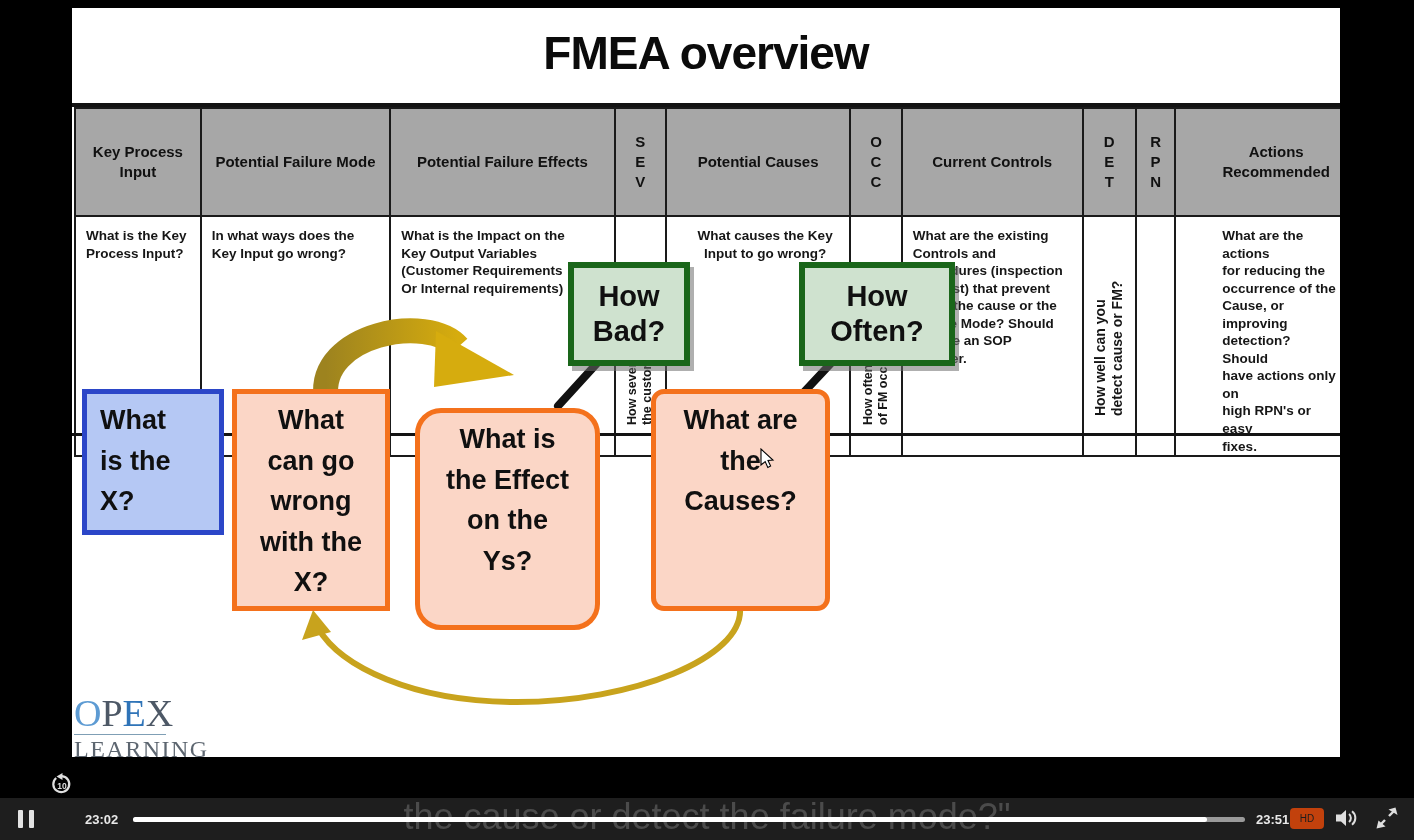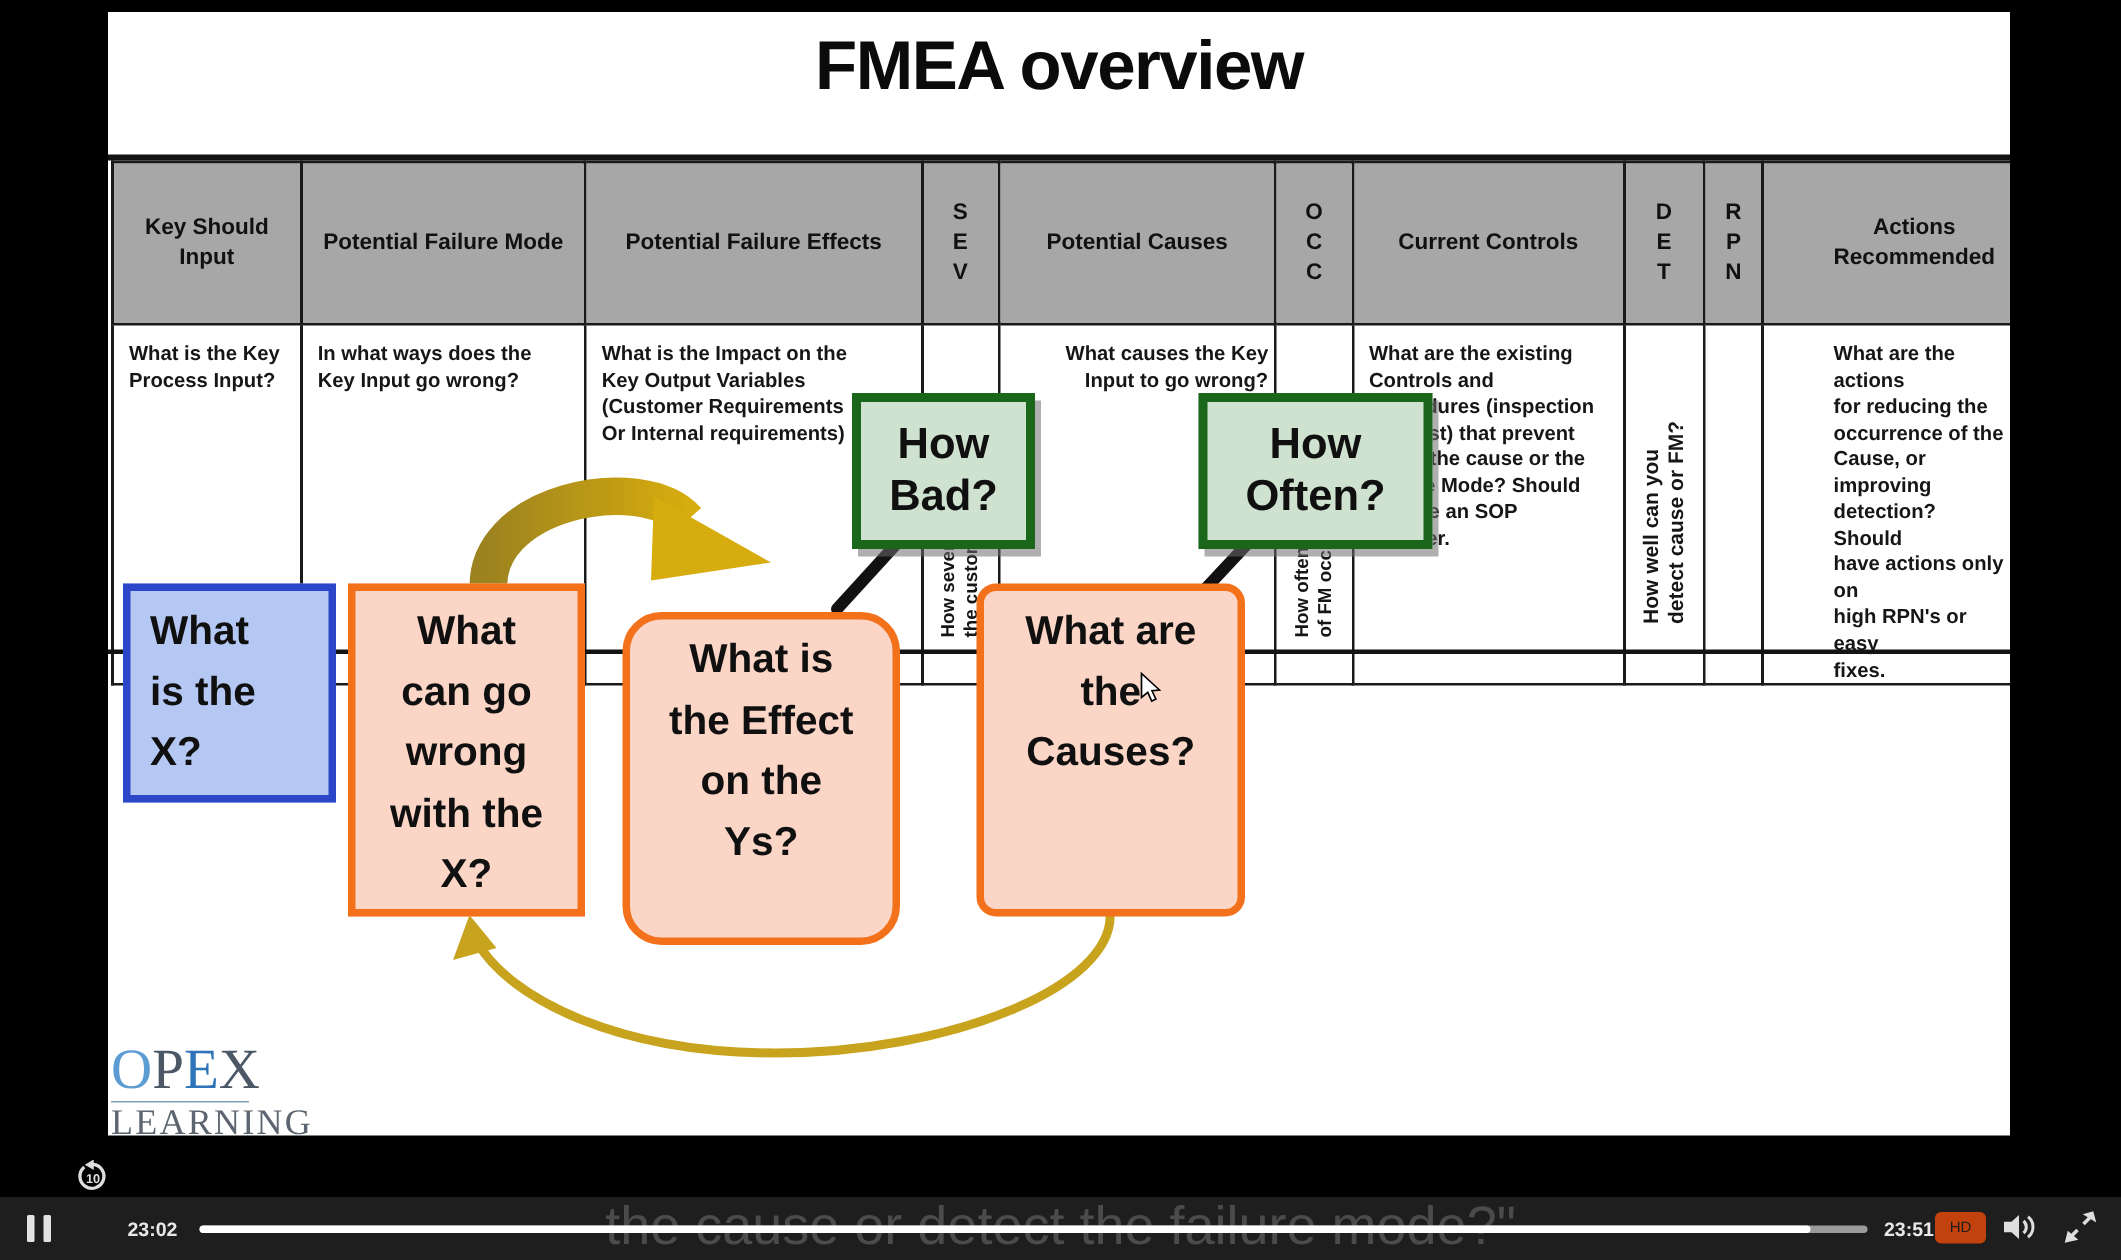--- a/index.html
+++ b/index.html
@@ -1,20 +1,20 @@
 <!DOCTYPE html>
 <html><head>
 <meta charset="utf-8">
 <style>
   html,body{margin:0;padding:0;background:#000;}
   #screen{position:relative;width:1414px;height:840px;background:#000;overflow:hidden;
           font-family:"Liberation Sans",sans-serif;}
   
   #slide{position:absolute;left:72px;top:8px;width:1268px;height:749px;background:#fff;overflow:hidden;}
-  .slide-title{position:absolute;left:0;right:0;top:8px;text-align:center;
+  .slide-title{position:absolute;left:0;right:0;top:18px;text-align:center;
                font-size:46px;font-weight:800;color:#0b0b0b;letter-spacing:-1px;}
   .tline{position:absolute;left:0;right:0;background:#131313;z-index:2;}
   #fmea-table{position:absolute;left:2px;top:99px;border-collapse:collapse;table-layout:fixed;z-index:1;}
   #fmea-table th,#fmea-table td{border:2px solid #1a1a1a;padding:0;vertical-align:middle;position:relative;}
   #fmea-table th{background:#a7a7a7;font-size:15px;font-weight:bold;color:#111;text-align:center;}
   #fmea-table td{background:#fff;height:214px;vertical-align:top;}
   #fmea-table .last{border-right:none;padding-left:36px;}
   th.pink{background:#fadcd2;}
   th.green{background:#0e7c12;}
   .hdr{white-space:pre-line;line-height:1.35;}
@@ -77,21 +77,21 @@
         <col style="width:187px">
           <col style="width:52px">
           <col style="width:183px">
           <col style="width:54px">
         <col style="width:40px">
           <col style="width:165px">
       </colgroup>
       <tbody>
           <tr style="height:108px">
         <th>
-              <div class="hdr">Key Should
+              <div class="hdr">Key Process
 Input</div>
             </th>
         <th>
               <div class="hdr">Potential Failure Mode</div>
             </th>
         <th>
               <div class="hdr">Potential Failure Effects</div>
             </th>
         <th>
               <div class="hdr">S
@@ -137,21 +137,21 @@
               <div class="desc">What is the Impact on the
 Key Output Variables
 (Customer Requirements
 Or Internal requirements)</div>
             </td>
         <td>
               <div class="vnote" style="width:178px">How severe is the effect to
 the customer?</div>
             </td>
         <td>
-              <div class="desc" style="text-align:right;padding-left:18px;">What causes the Key
+              <div class="desc" style="text-align:center;padding-left:18px;">What causes the Key
 Input to go wrong?</div>
             </td>
         <td>
               <div class="vnote" style="width:178px">How often does the cause
 of FM occur?</div>
             </td>
         <td>
               <div class="desc">What are the existing
 Controls and
 Procedures (inspection

